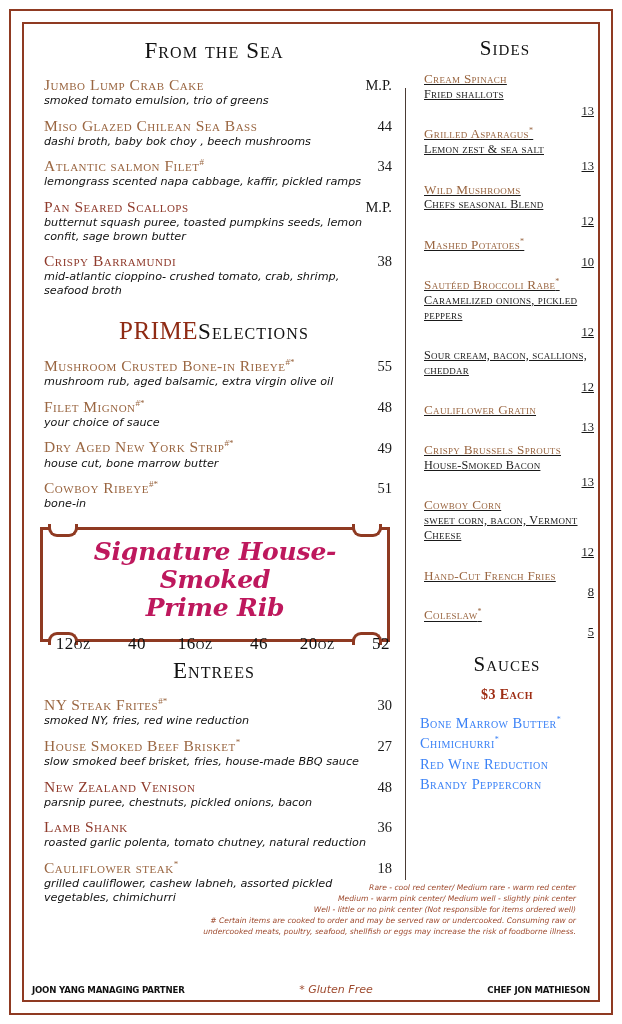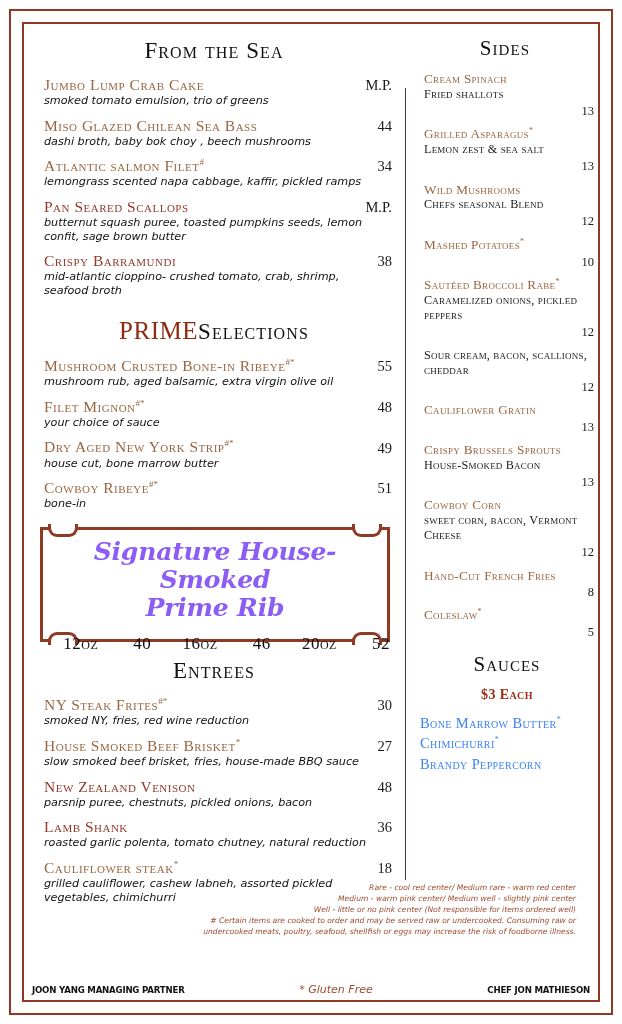--- a/index.html
+++ b/index.html
@@ -136,40 +136,40 @@
     position:relative;
     z-index:3;
     padding-top:11px;
     text-align:center;
   }
   .pr-title{
     font-family:"DejaVu Serif", serif;
     font-weight:bold;
     font-style:italic;
     font-size:25px;
-    color:#8b5cf6;
+    color:#be185d;
     line-height:1.12;
     letter-spacing:-0.2px;
   }
   .pr-sizes{
     margin-top:12px;
     display:flex;
     justify-content:center;
-    gap:8px;
+    gap:16px;
     font-variant:small-caps;
     font-size:17px;
     color:#111;
     letter-spacing:0.5px;
   }
   .pr-sizes span{ display:inline-block; }
   .pr-sz{ width:62px; text-align:right;}
   .pr-pr{ width:48px; text-align:right;}
 
   
-  .sides-list{ padding:0 0 0 8px; }
+  .sides-list{ padding:0 0 0 8px;text-decoration:underline; }
   .side-item{ margin-bottom:7px; }
   .side-name{
     font-variant:small-caps;
     font-size:13.2px;
     letter-spacing:0.3px;
     color:#9a6641;
     line-height:1.18;
   }
   .side-name .prime-em{ color:#8a4a28; font-weight:bold;}
   .side-name sup{ font-size:8px; vertical-align:super;}
@@ -454,20 +454,21 @@
             <div class="side-price">5</div>
           </div>
         </div>
 
       <div class="sauces-block">
         <div class="sauces-head">Sauces</div>
         <div class="sauces-each">$3 Each</div>
         <div id="sauces-list">
             <div class="sauce-item">Bone Marrow Butter<sup>*</sup></div>
             <div class="sauce-item">Chimichurri<sup>*</sup></div>
+            <div class="sauce-item">Red Wine Reduction</div>
             <div class="sauce-item">Brandy Peppercorn</div>
           </div>
       </div>
 
     </div>
   </div>
 
   <div class="footnotes" id="footnotes">
       <div class="footnote-line">Rare - cool red center/ Medium rare - warm red center</div>
       <div class="footnote-line">Medium - warm pink center/ Medium well - slightly pink center</div>

